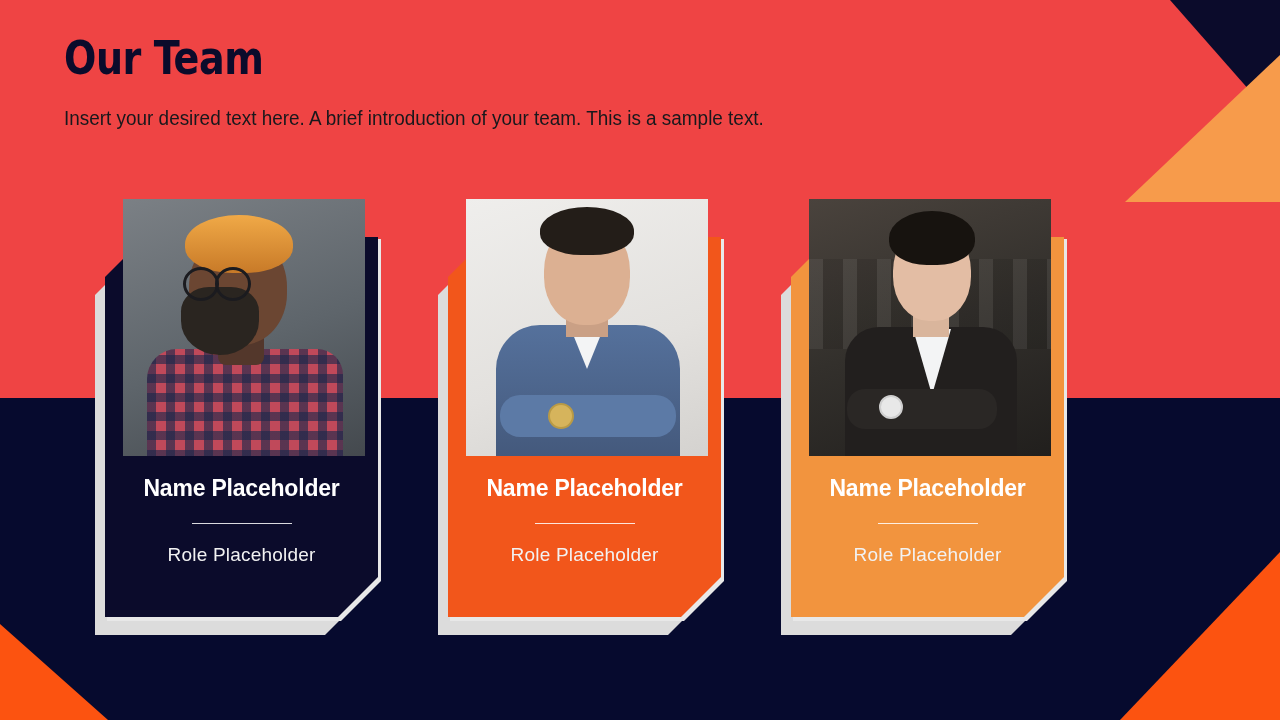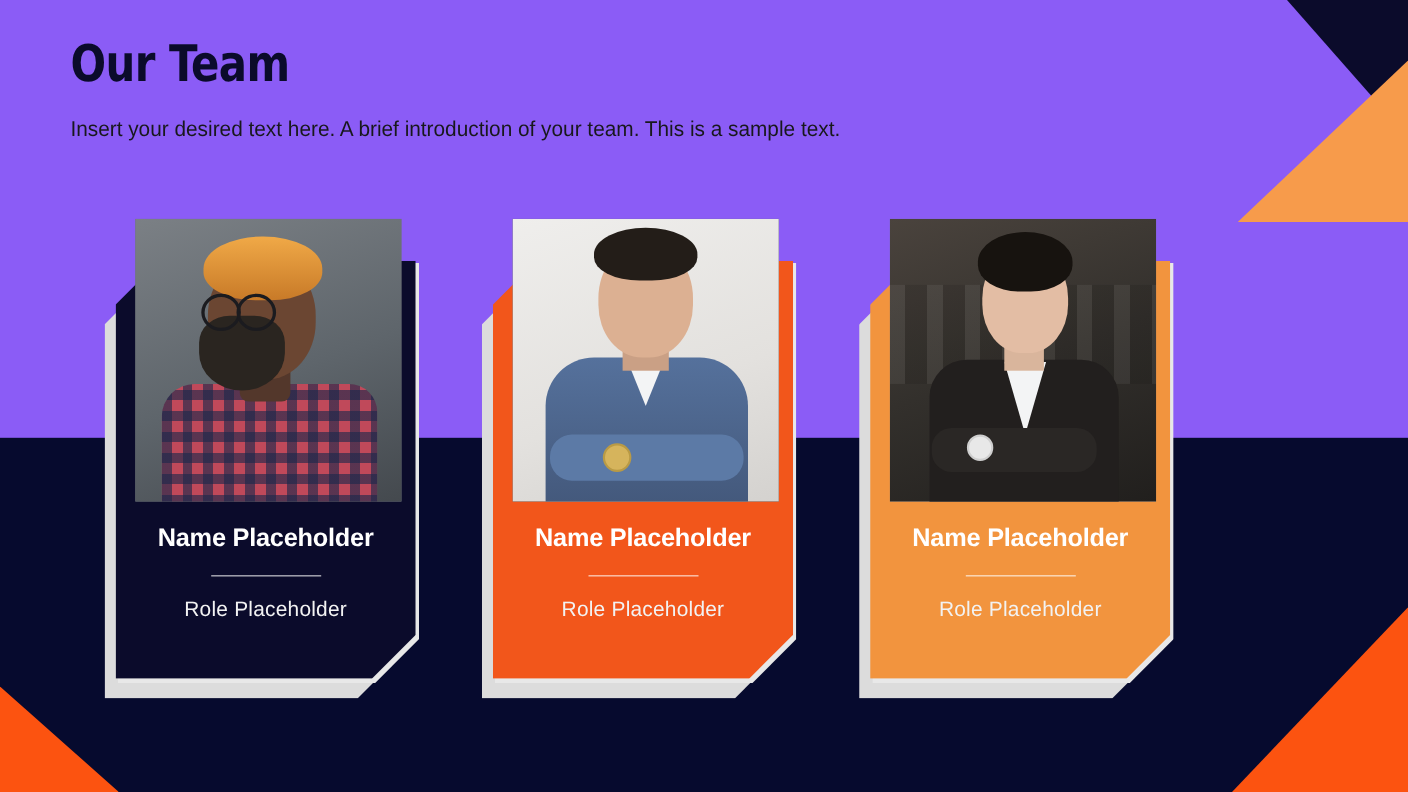--- a/index.html
+++ b/index.html
@@ -2,21 +2,21 @@
 <html><head>
 <meta charset="utf-8">
 <style>
   html,body{margin:0;padding:0;}
   body{
     width:1280px;height:720px;overflow:hidden;
     background:#ffffff;
     font-family:"Liberation Sans","DejaVu Sans",sans-serif;
     position:relative;
   }
-  .slide{position:absolute;inset:0;overflow:hidden;background:#8b5cf6;}
+  .slide{position:absolute;inset:0;overflow:hidden;background:#ef4444;}
 
   
   .bg-navy-band{
     position:absolute;left:0;top:398px;width:1280px;height:322px;
     background:#060A2E;
   }
   .deco-tr-navy{
     position:absolute;right:0;top:0;width:135px;height:125px;
     background:#0B0B2B;
     clip-path:polygon(25px 0, 135px 0, 135px 125px);

